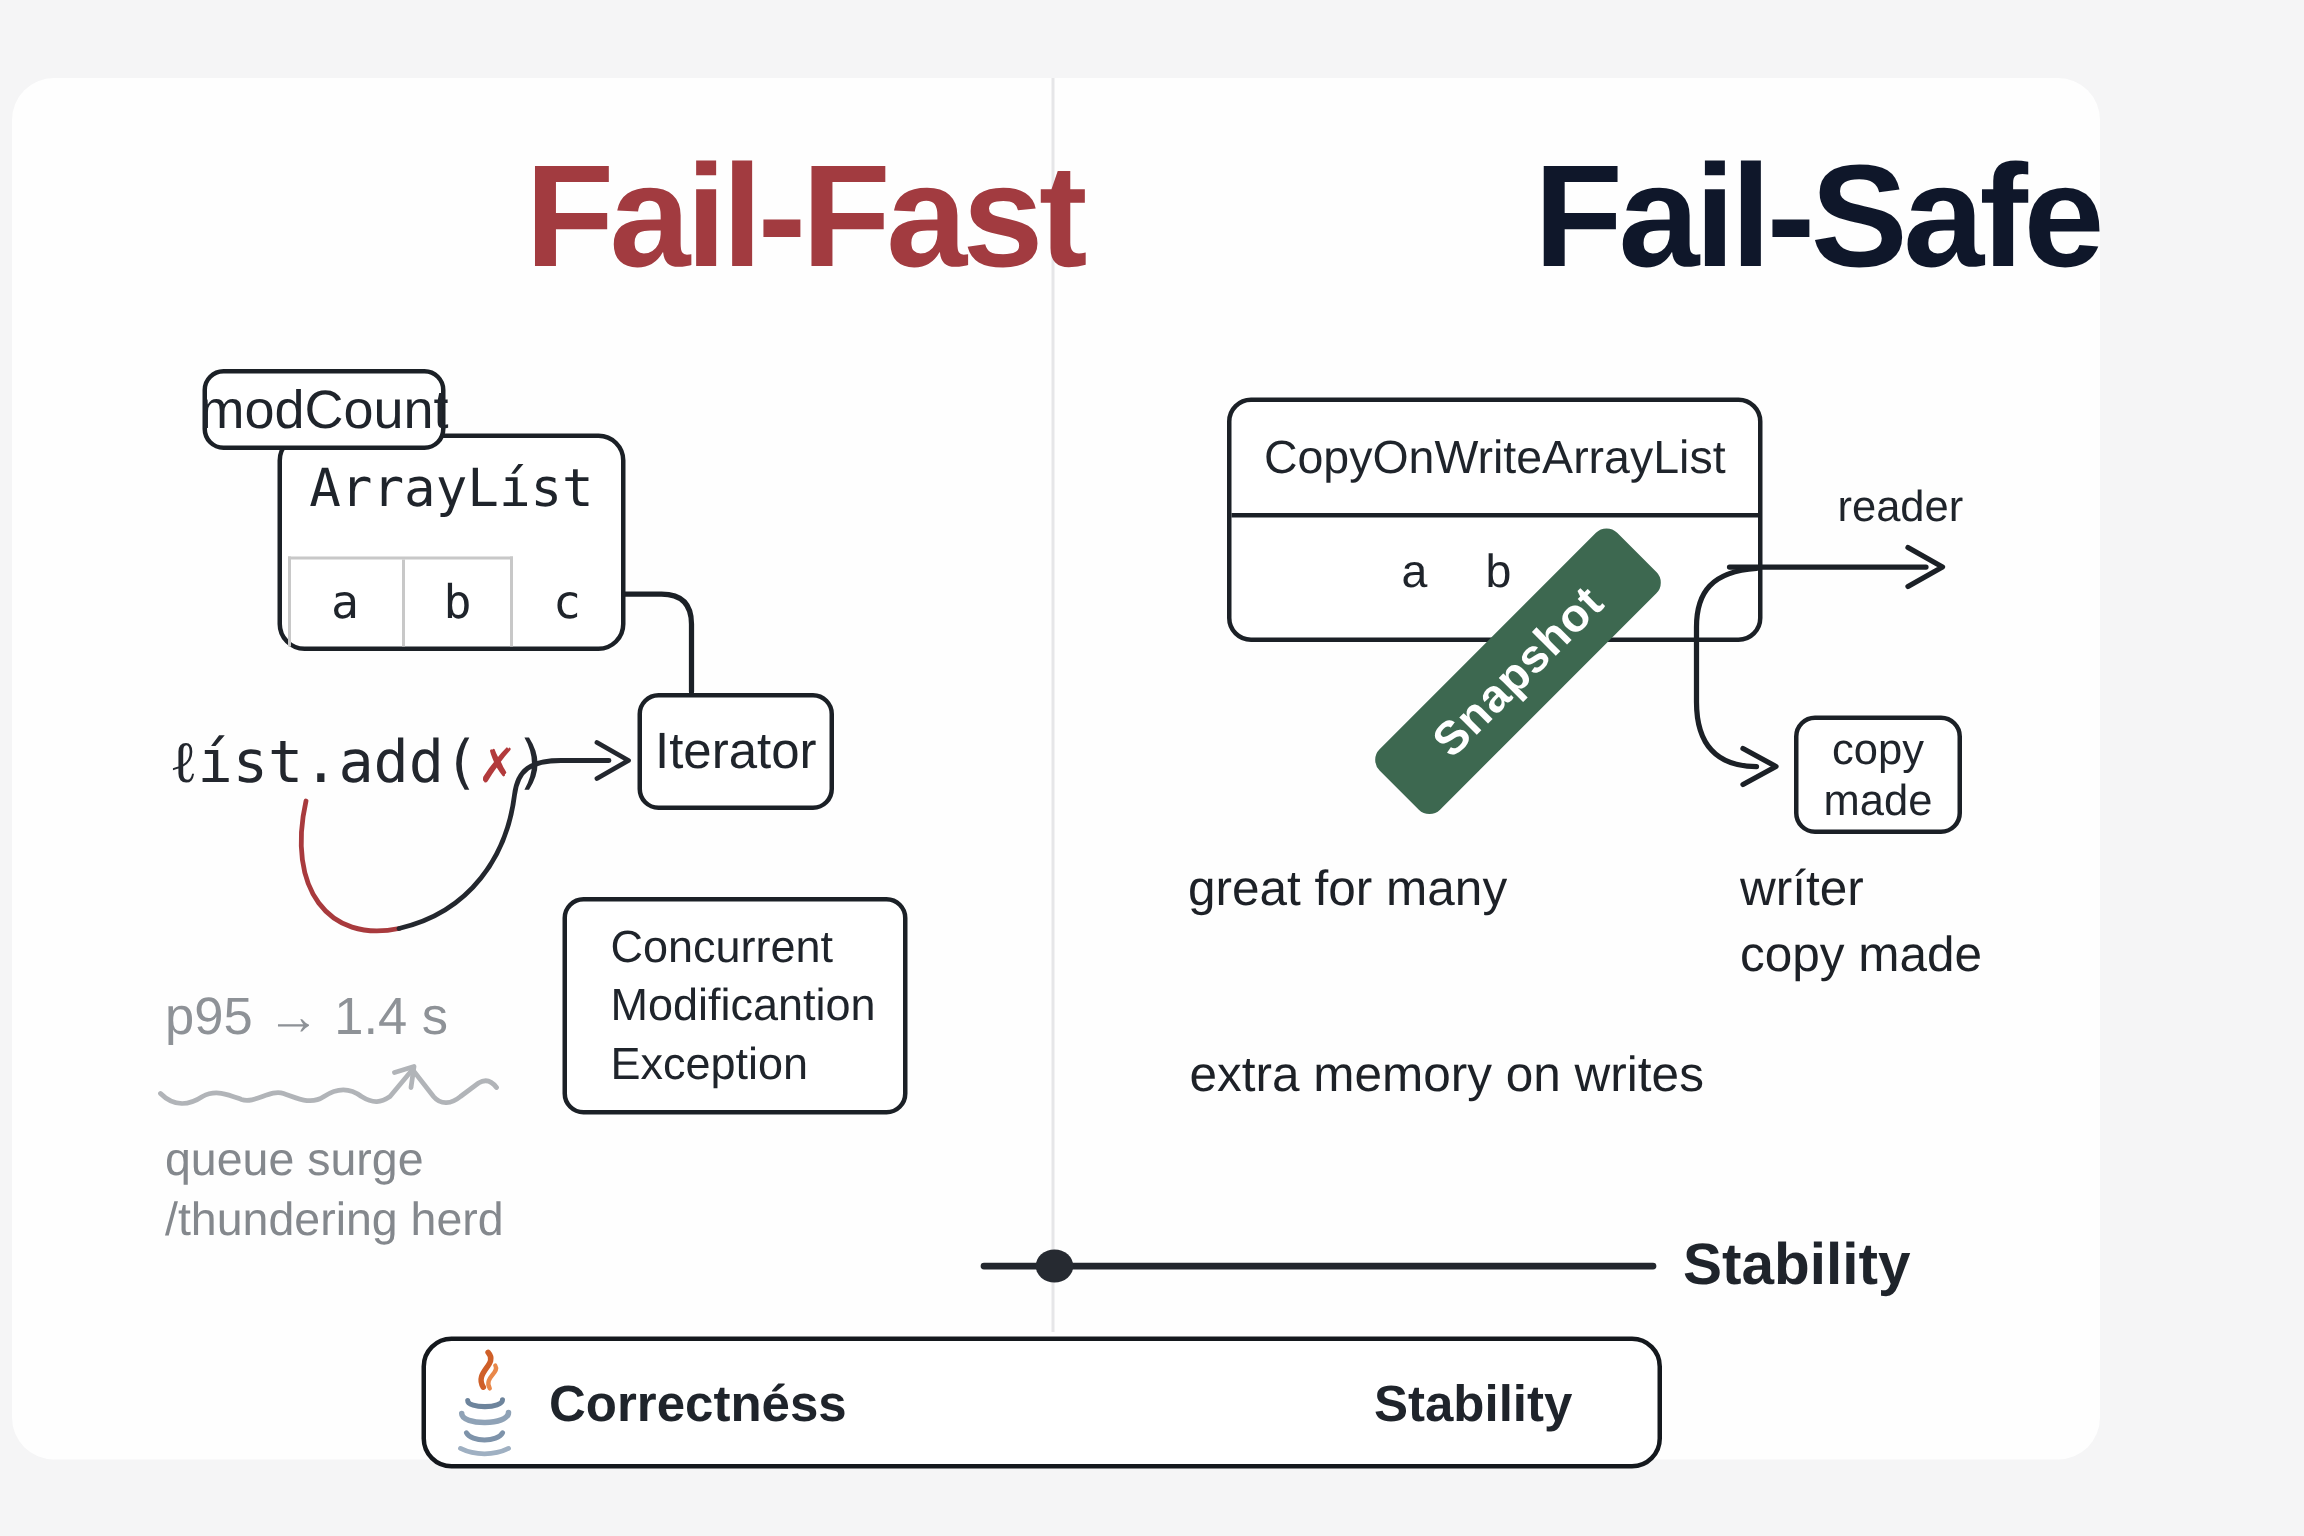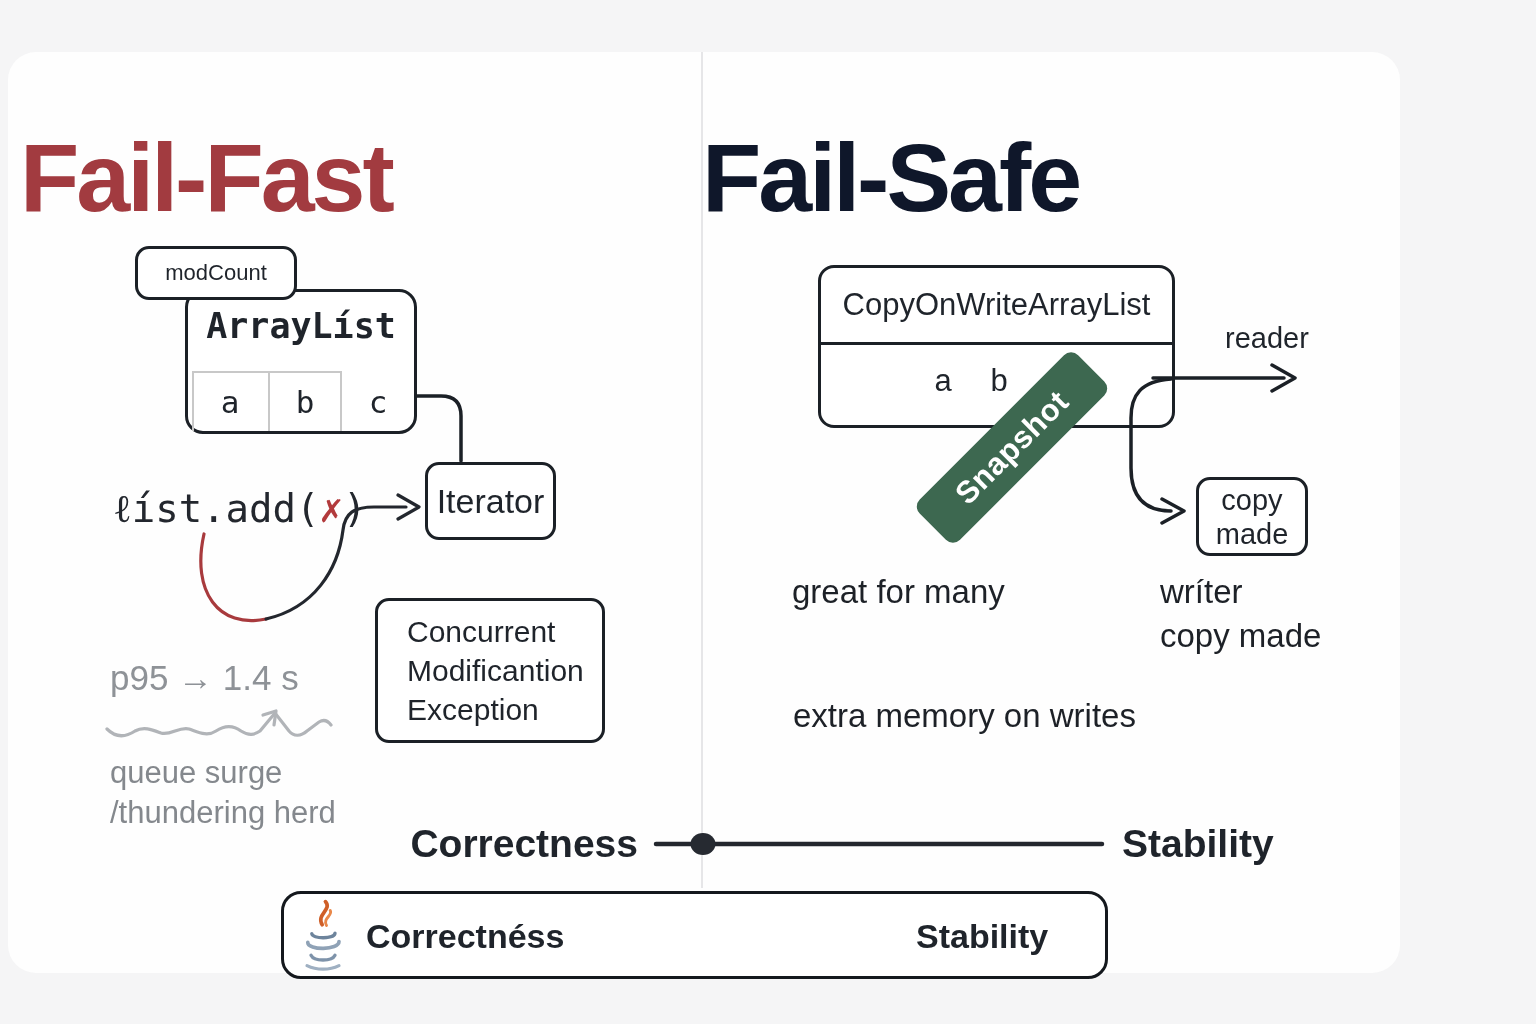--- a/index.html
+++ b/index.html
@@ -1,31 +1,31 @@
 <!DOCTYPE html>
 <html><head>
 <meta charset="utf-8">
 <style>
   html,body{margin:0;padding:0;background:#f5f5f6;}
   .stage{position:relative;width:1536px;height:1024px;background:#f5f5f6;overflow:hidden;
          font-family:"Liberation Sans", sans-serif;color:#1f242b;}
   .card{position:absolute;left:8px;top:52px;width:1392px;height:921px;background:#fefefe;border-radius:28px;}
   .divider{position:absolute;left:701px;top:52px;width:2px;height:836px;background:#e6e6e8;}
 
-  .panel-title{position:absolute;top:88px;font-size:97px;font-weight:700;letter-spacing:-3px;text-align:left;margin-top:34px;}
+  .panel-title{position:absolute;top:88px;font-size:97px;font-weight:700;letter-spacing:-3px;text-align:right;}
   .title-left{left:20px;width:702px;color:#a23b40;}
   .title-right{left:702px;width:698px;color:#0f172a;}
 
   .box{position:absolute;background:#fff;border:3.5px solid #1b2026;box-sizing:border-box;}
 
   .modcount{left:135px;top:246px;width:162px;height:54px;border-radius:14px;display:flex;align-items:center;justify-content:center;
-            font-size:22px;font-weight:500;z-index:5;}
+            font-size:36px;font-weight:500;z-index:5;}
   .arraylist{left:185px;top:289px;width:232px;height:145px;border-radius:18px;z-index:4;}
   .arraylist-title{position:absolute;left:185px;top:306px;width:232px;text-align:center;
-                   font-family:"DejaVu Sans Mono", monospace;font-size:35px;font-weight:700;z-index:5;}
+                   font-family:"DejaVu Sans Mono", monospace;font-size:35px;font-weight:400;z-index:5;}
   .cell-grid{position:absolute;left:192px;top:371px;width:150px;height:60px;border:2px solid #c8c8c8;border-bottom:none;box-sizing:border-box;z-index:4;}
   .cell-grid .vsep{position:absolute;left:74px;top:0;width:2px;height:100%;background:#c8c8c8;}
   .cell{position:absolute;top:384px;width:40px;text-align:center;font-family:"DejaVu Sans Mono", monospace;font-size:31px;z-index:5;}
   .cell-a{left:210px;} .cell-b{left:285px;} .cell-c{left:358px;}
 
   .iterator{left:425px;top:462px;width:131px;height:78px;border-radius:14px;display:flex;align-items:center;justify-content:center;
             font-size:34px;font-weight:500;}
 
   .code-call{position:absolute;left:113px;top:486px;font-family:"DejaVu Sans Mono", monospace;font-size:39px;color:#23272e;white-space:nowrap;}
   .code-call .xmark{color:#b23a3c;font-weight:700;}
@@ -115,21 +115,20 @@
 
   <div class="note note-reads">
     <div>great for many</div>
   </div>
   <div class="note note-writer">
     <div>wríter</div>
     <div>copy made</div>
   </div>
   <div class="note note-memory">extra memory on writes</div>
 
-  <div class="slider-label slider-left">Correctness</div>
   <div class="slider-label slider-right">Stability</div>
 
   <div class="box legend-bar"></div>
   <svg class="java-logo" viewBox="0 0 30 46">
     <path d="M16.5 1.5 C21 6.5 10.5 9.5 14.5 16" fill="none" stroke="#cf5f28" stroke-width="2.3" stroke-linecap="round"></path>
     <path d="M19.5 7 C21.5 10 14.5 12 17.2 16.5" fill="none" stroke="#e9884a" stroke-width="1.8" stroke-linecap="round"></path>
     <path d="M8 21.5 C8 25 22.5 25 22.5 21.2" fill="none" stroke="#6d849c" stroke-width="2.1" stroke-linecap="round"></path>
     <path d="M5.5 27 C5.5 32 25 32 25 26.5" fill="none" stroke="#8fa2b6" stroke-width="2.3" stroke-linecap="round"></path>
     <path d="M7.5 35 C9.5 39 20.5 39 22.5 35" fill="none" stroke="#7e93aa" stroke-width="2.1" stroke-linecap="round"></path>
     <path d="M5 41.5 C11 44.5 19 44.5 25 41.5" fill="none" stroke="#9fb0c2" stroke-width="2" stroke-linecap="round"></path>

